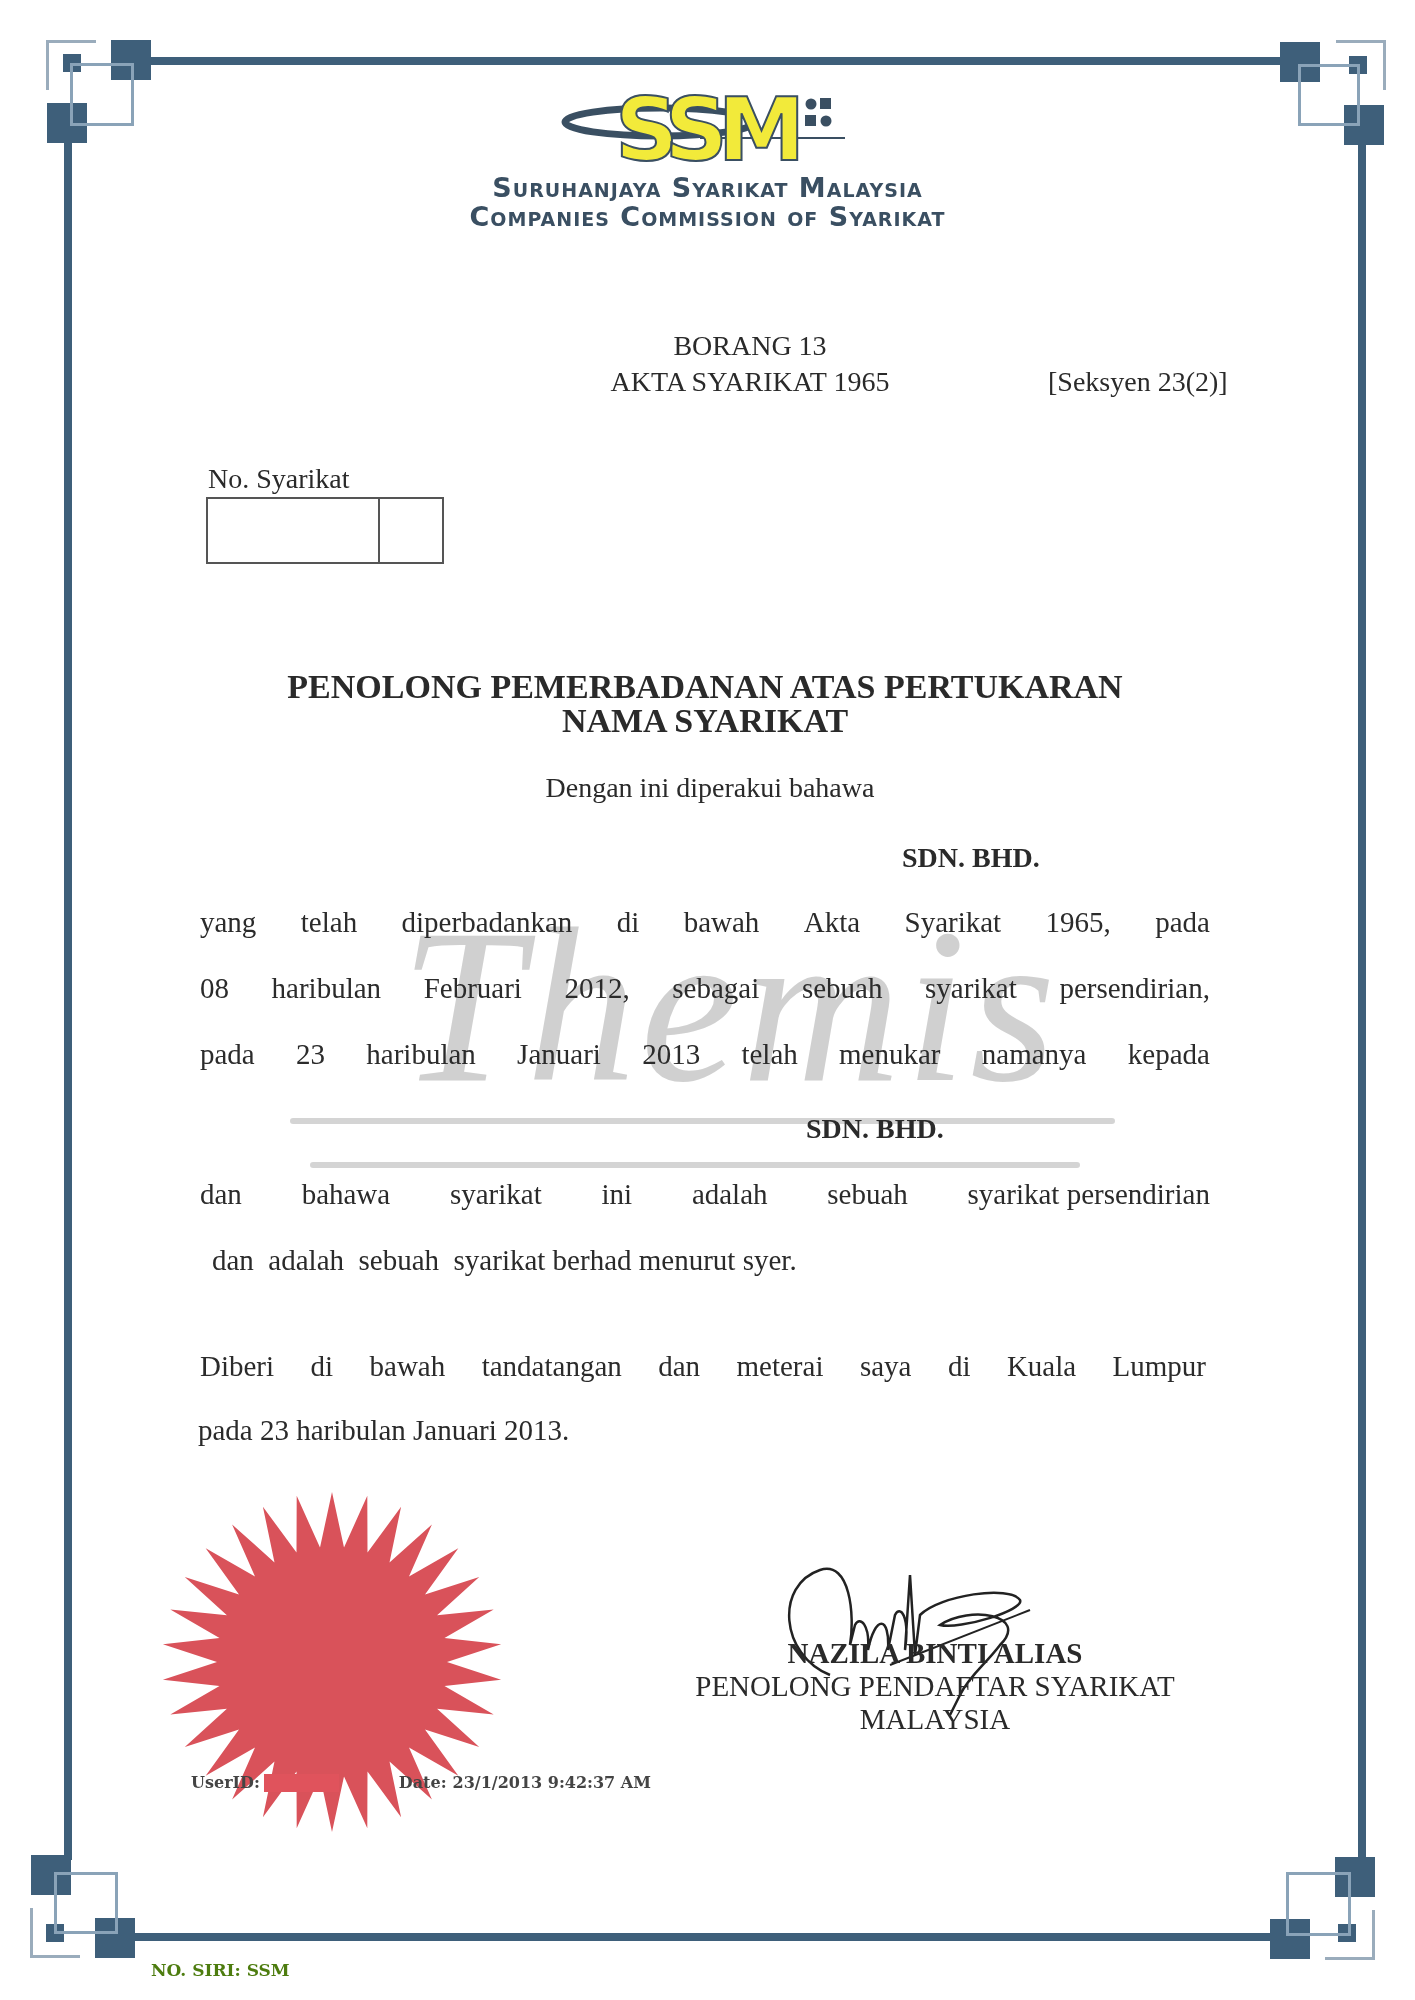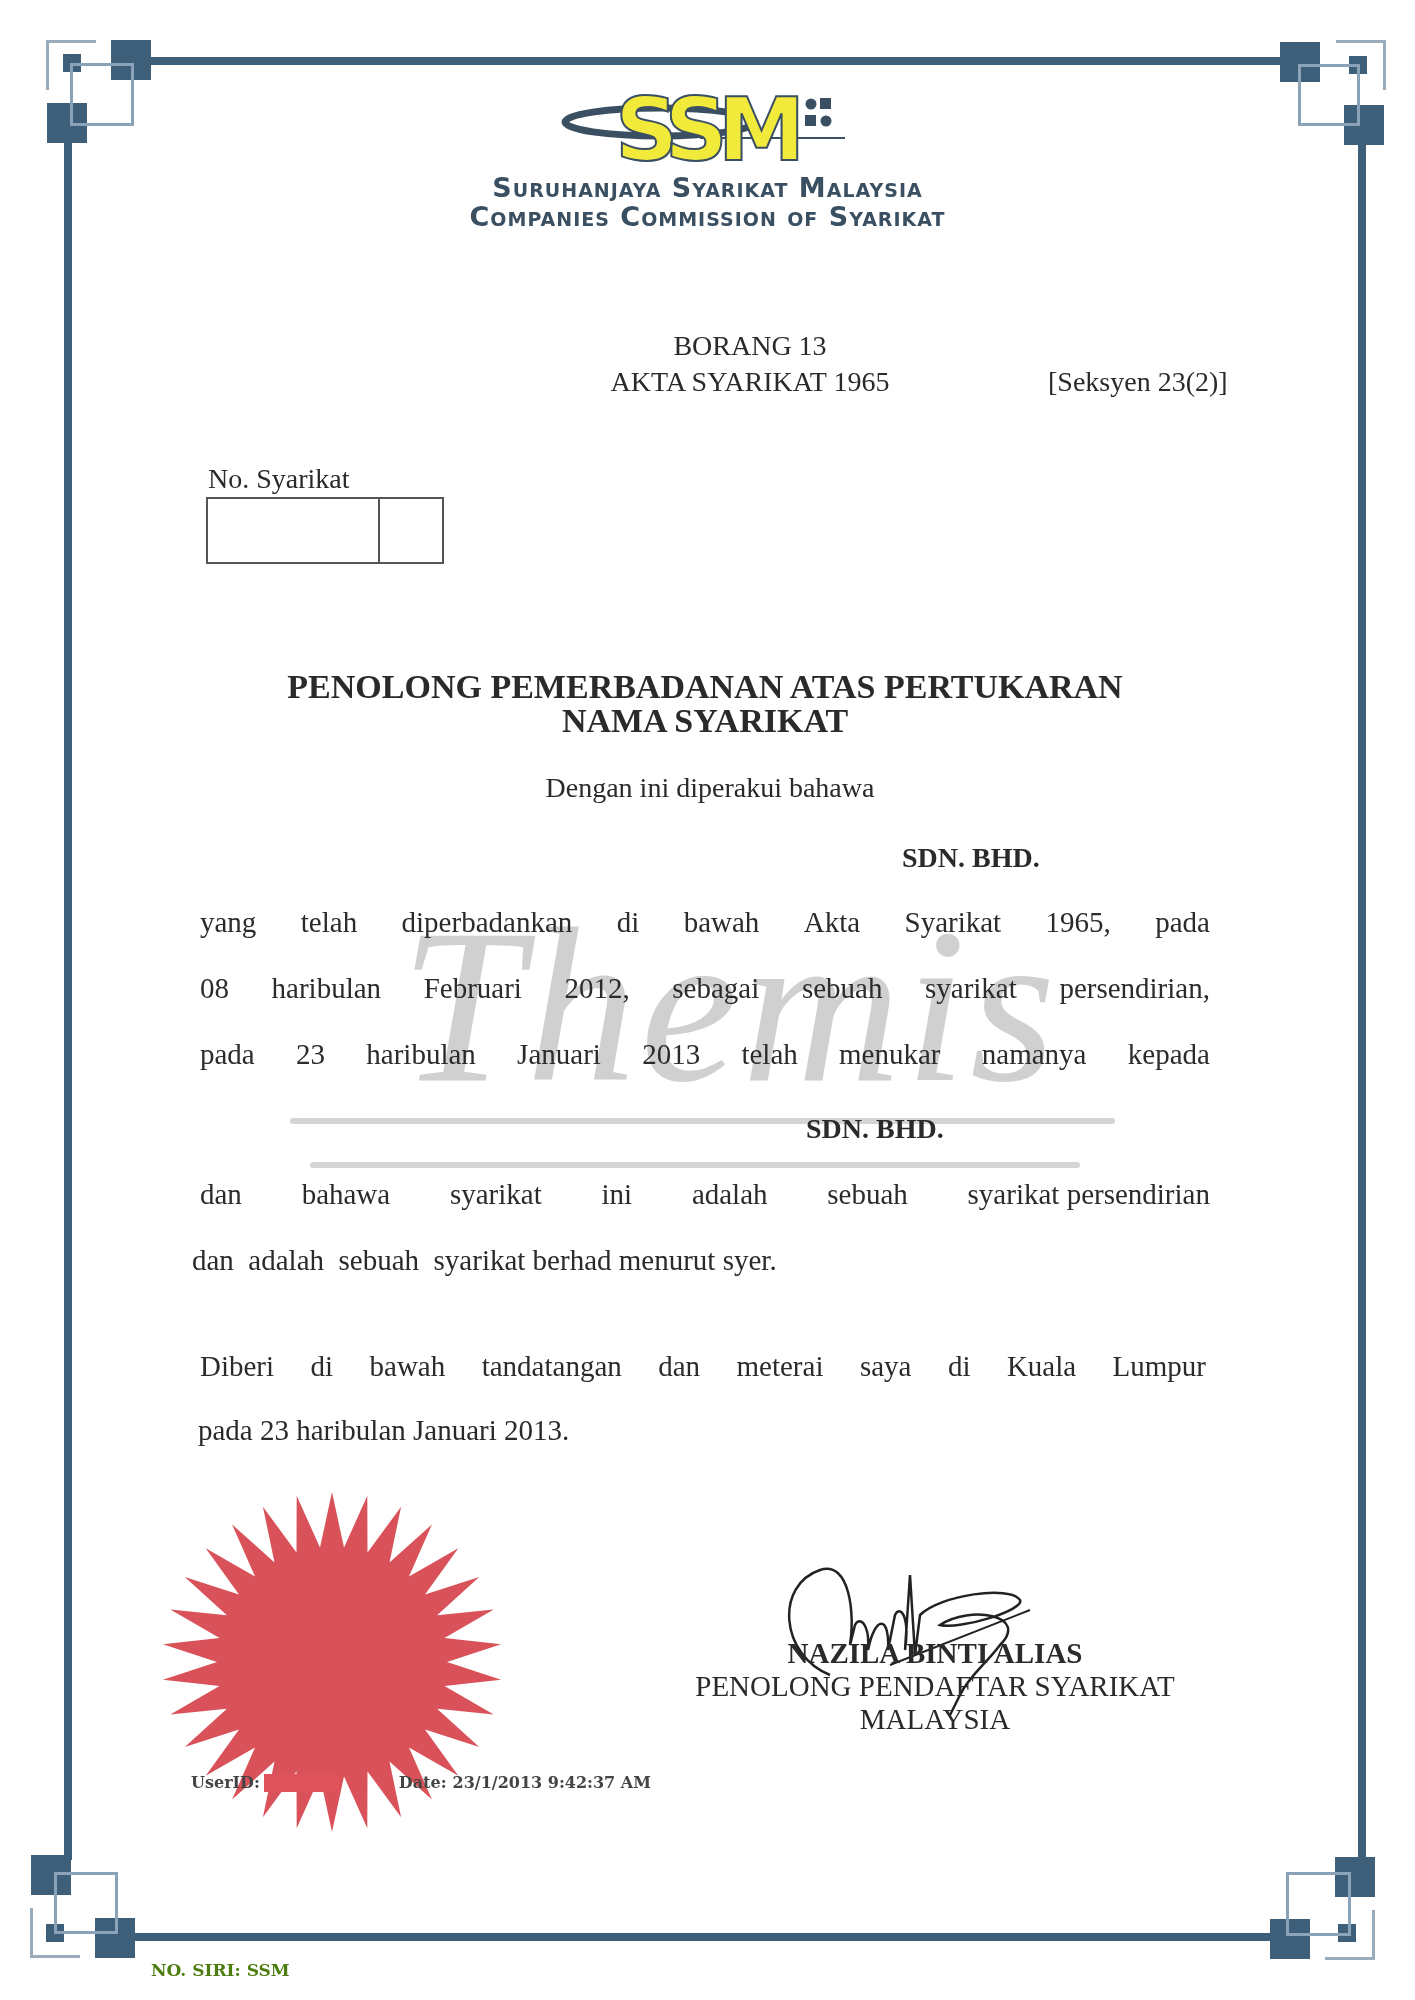--- a/index.html
+++ b/index.html
@@ -137,21 +137,21 @@
 
 <div class="justify-line" style="top:1178px;">
   <span>dan</span>
   <span>bahawa</span>
   <span>syarikat</span>
   <span>ini</span>
   <span>adalah</span>
   <span>sebuah</span>
   <span>syarikat persendirian</span>
 </div>
-<div class="abs serif" style="left:192px; top:1244px; font-size:29px; white-space:pre;">dan  adalah  sebuah  syarikat berhad menurut syer.</div>
+<div class="abs serif" style="left:212px; top:1244px; font-size:29px; white-space:pre;">dan  adalah  sebuah  syarikat berhad menurut syer.</div>
 
 <div class="justify-line" style="top:1350px; width:1006px;">
   <span>Diberi</span>
   <span>di</span>
   <span>bawah</span>
   <span>tandatangan</span>
   <span>dan</span>
   <span>meterai</span>
   <span>saya</span>
   <span>di</span>

